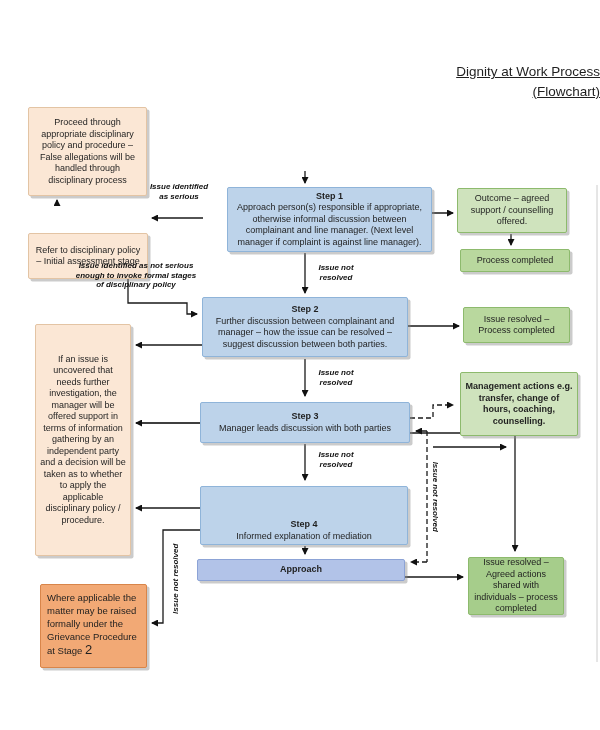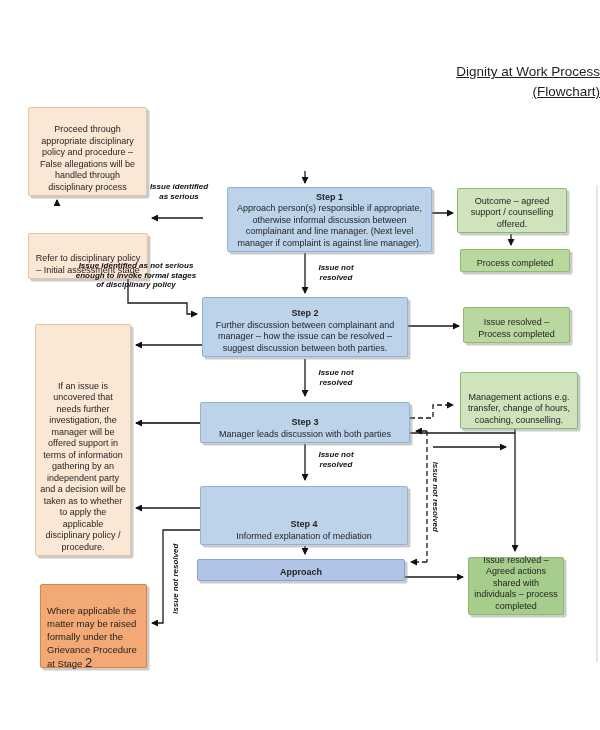--- a/index.html
+++ b/index.html
@@ -18,31 +18,31 @@
   }
   #connectors{position:absolute;left:0;top:0;width:600px;height:730px;}
   .title{
     position:absolute;left:0;top:62px;width:600px;text-align:right;
     font-size:13.5px;font-weight:normal;line-height:20px;
   }
   .title span{text-decoration:underline;}
   .box{
     position:absolute;box-sizing:border-box;border:1px solid;border-radius:2px;
     font-size:9px;line-height:11.5px;text-align:center;
-    display:flex;flex-direction:column;justify-content:flex-end;align-items:center;
+    display:flex;flex-direction:column;justify-content:center;align-items:center;
     padding:2px 4px;box-shadow:2.5px 2.5px 0 rgba(140,140,140,.45);
   }
   .peach{background:var(--peach);border-color:var(--peach-border);}
   .bluelight{background:var(--blue-light);border-color:var(--blue-light-border);}
   .bluestep{background:var(--blue-step);border-color:var(--blue-step-border);}
   .mediation{background:var(--blue-mediation);border-color:var(--blue-mediation-border);font-weight:bold;}
   .greenlight{background:var(--green-light);border-color:var(--green-border);}
   .greenmid{background:var(--green-mid);border-color:var(--green-border);}
   .greendark{background:var(--green-dark);border-color:var(--green-border);}
-  .orange{background:var(--orange);border-color:var(--orange-border);text-align:left;align-items:flex-start;justify-content:flex-start;padding:19px 6px;font-size:9.5px;line-height:13px;}
+  .orange{background:var(--orange);border-color:var(--orange-border);text-align:left;align-items:flex-start;justify-content:flex-start;padding:6px 6px;font-size:9.5px;line-height:13px;}
   .step-title{font-weight:bold;display:block;}
   .top-align{justify-content:flex-end;padding-top:5px;}
   .lbl{
     position:absolute;font-size:8px;line-height:9.5px;font-style:italic;font-weight:bold;
     text-align:center;color:#111;
   }
   .rot-ccw{transform:rotate(-90deg);transform-origin:center center;}
   .rot-cw{transform:rotate(90deg);transform-origin:center center;}
   .stage-num{font-size:13px;line-height:13px;}
 </style>
@@ -137,21 +137,21 @@
 
   <div class="box peach" style="left:35px;top:324px;width:96px;height:232px;">
     <span>If an issue is uncovered that needs further investigation, the manager will be offered support in terms of information gathering by an independent party and a decision will be taken as to whether to apply the applicable disciplinary policy / procedure.</span>
   </div>
 
   <div class="box bluestep" style="left:200px;top:402px;width:210px;height:41px;">
     <span class="step-title">Step 3</span>
     <span>Manager leads discussion with both parties</span>
   </div>
 
-  <div class="box greenlight" style="left:460px;top:372px;width:118px;height:57px;">
+  <div class="box greenlight" style="left:460px;top:372px;width:118px;height:64px;font-weight:bold;">
     <span>Management actions e.g. transfer, change of hours, coaching, counselling.</span>
   </div>
 
   <div class="box bluestep top-align" style="left:200px;top:486px;width:208px;height:59px;">
     <span class="step-title">Step 4</span>
     <span>Informed explanation of mediation</span>
   </div>
 
   <div class="box mediation" style="left:197px;top:559px;width:208px;height:22px;">
     <span>Approach</span>

